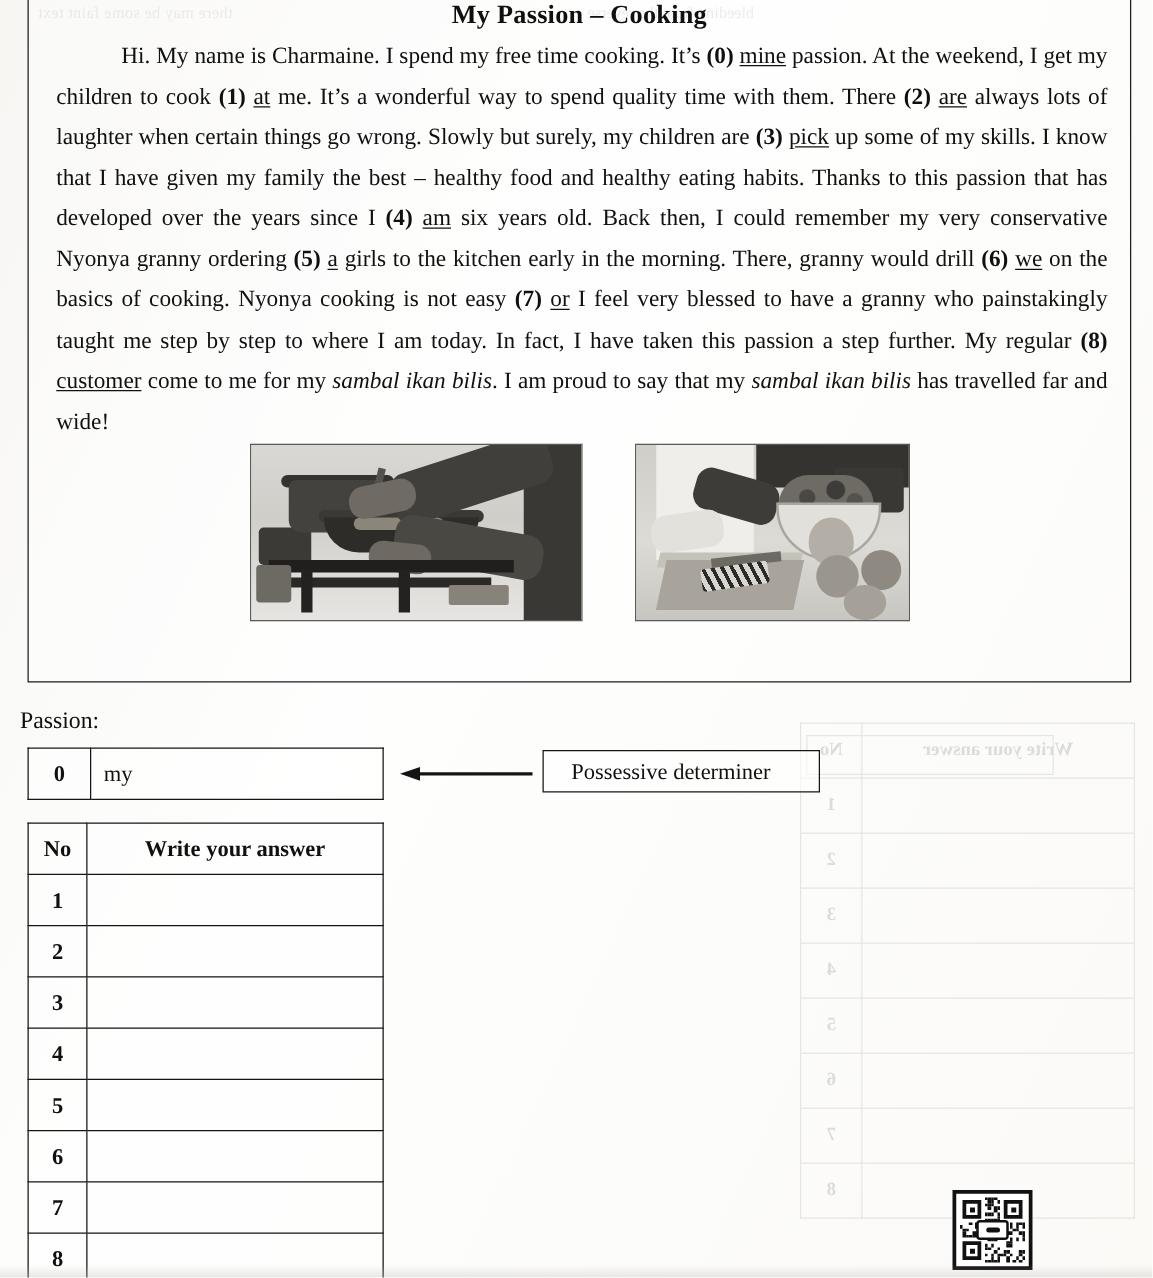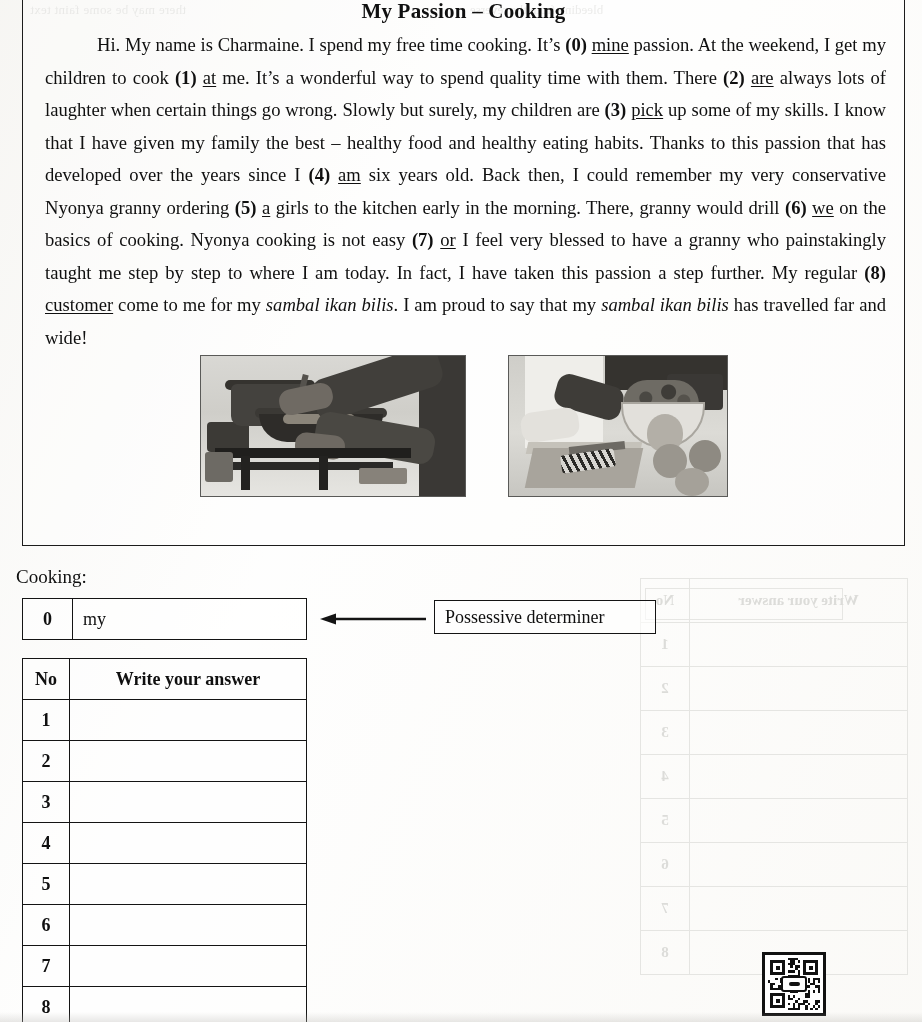--- a/index.html
+++ b/index.html
@@ -205,21 +205,21 @@
   
   .callout {
     position: absolute;
     left: 434px;
     top: 600px;
     width: 222px;
     height: 34px;
     border: 1.8px solid #141414;
     display: flex;
     align-items: center;
-    padding-left: 10px;
+    padding-left: 22px;
     box-sizing: border-box;
     font-size: 18px;
     background: rgba(255,255,255,.6);
   }
 
   
   .answer-table {
     position: absolute;
     left: 22px;
     top: 658px;
@@ -421,21 +421,21 @@
       <div class="ph2-board"></div>
       <div class="ph2-knife"></div>
       <div class="ph2-slices"></div>
       <div class="ph2-tom1"></div>
       <div class="ph2-tom2"></div>
       <div class="ph2-tom3"></div>
     </div>
   </div>
 </div>
 
-<div class="example-label">Cooking:</div>
+<div class="example-label">Passion:</div>
 
 <table class="example-table">
   <tbody>
       <tr>
     <td class="ex-no">0</td>
     <td class="ex-ans">my</td>
   </tr>
 </tbody>
   </table>
 

